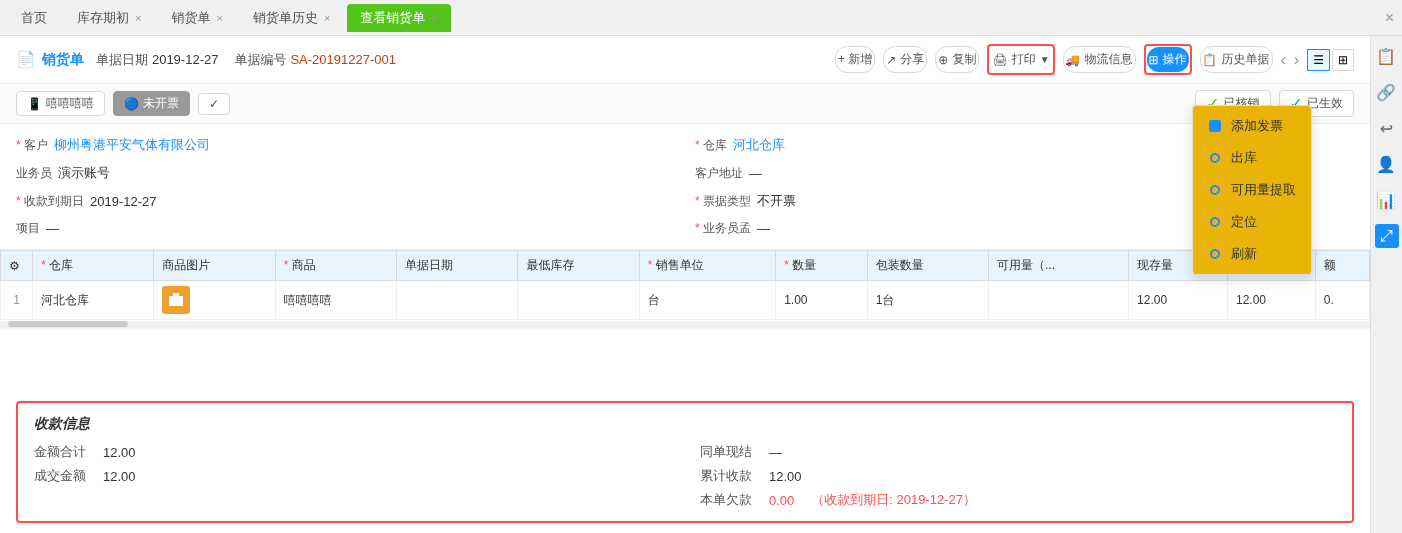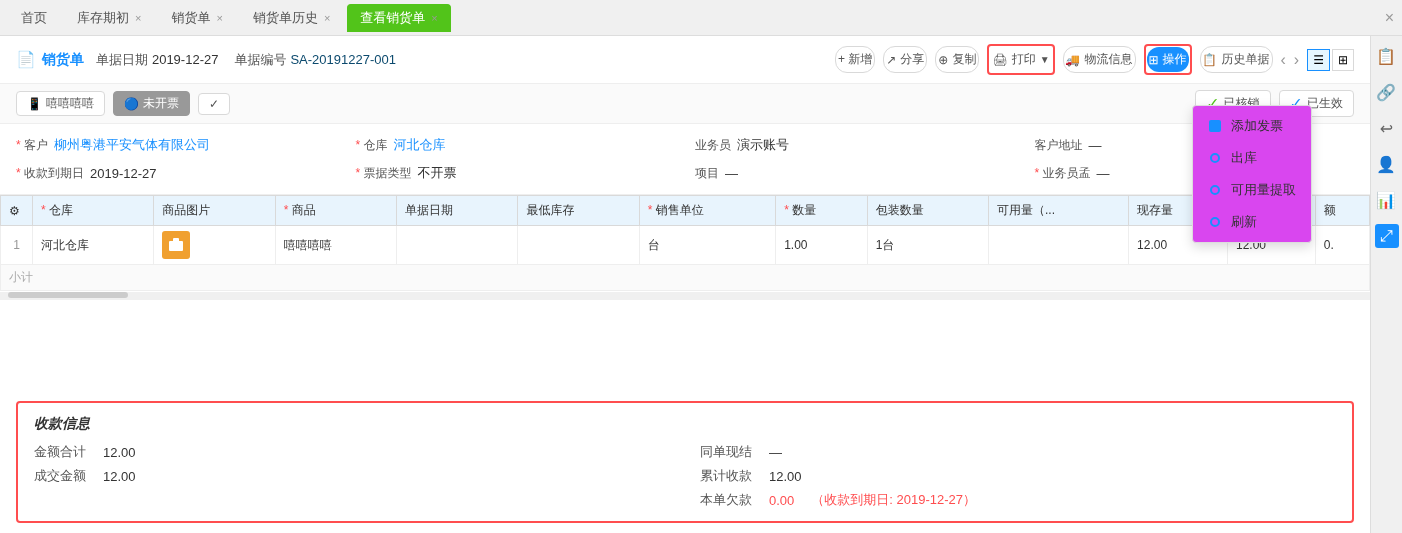--- a/index.html
+++ b/index.html
@@ -53,21 +53,21 @@
     }
     .toolbar-btn {
       display: flex; align-items: center; gap: 4px; padding: 3px 10px;
       border: 1px solid #d9d9d9; background: #fff; border-radius: 4px; cursor: pointer;
       font-size: 12px; color: #555;
     }
 
     
     .form-area {
       padding: 12px 16px; border-bottom: 1px solid #eee; display: grid;
-      grid-template-columns: 1fr 1fr 1fr 1fr; gap: 10px 20px; flex-shrink: 0;
+      grid-template-columns: 1fr 1fr; gap: 10px 20px; flex-shrink: 0;
     }
     .form-row { display: flex; align-items: center; gap: 6px; }
     .form-label { color: #555; font-size: 12px; white-space: nowrap; }
     .form-label.required::before { content: '* '; color: #ff4d4f; }
     .form-value { color: #333; font-size: 13px; }
     .form-value.blue { color: #1890ff; }
     .add-note-btn { color: #ff7a00; cursor: pointer; font-size: 12px; display: flex; align-items: center; gap: 2px; }
     .add-note-btn::before { content: '+'; font-weight: bold; }
 
     
@@ -101,21 +101,21 @@
     .right-sidebar {
       position: absolute; right: 0; top: 36px; width: 32px; background: #f0f0f0;
       border-left: 1px solid #ddd; display: flex; flex-direction: column; align-items: center;
       padding: 8px 0; gap: 12px; height: calc(533px - 36px);
     }
     .sidebar-icon { cursor: pointer; color: #666; font-size: 16px; width: 24px; height: 24px; display: flex; align-items: center; justify-content: center; }
     .sidebar-icon.active { background: #1890ff; color: #fff; border-radius: 3px; }
 
     
     .dropdown-menu {
-      position: absolute; top: 105px; right: 90px; background: #d946ef;
+      position: absolute; top: 105px; right: 90px; background: #eab308;
       border: 1px solid #ddd; border-radius: 4px; box-shadow: 0 4px 12px rgba(0,0,0,0.15);
       z-index: 100; min-width: 120px; padding: 4px 0;
     }
     .dropdown-item {
       display: flex; align-items: center; gap: 8px; padding: 7px 14px;
       cursor: pointer; font-size: 13px; color: #333;
     }
     .dropdown-item .di-icon { width: 16px; height: 16px; display: flex; align-items: center; justify-content: center; }
     .dropdown-item .square-icon { width: 12px; height: 12px; background: #1890ff; border-radius: 2px; }
     .dropdown-item .circle-icon { width: 10px; height: 10px; border-radius: 50%; border: 2px solid #1890ff; }
@@ -167,21 +167,21 @@
         <span style="font-size:16px;">📄</span>
         <span>销货单</span>
       </div>
       <div class="doc-meta">
         <span>
           <span>单据日期</span>
           <span style="color:#333;">2019-12-27</span>
         </span>
         <span>
           <span>单据编号</span>
-          <span style="color:#0c4a6e;">SA-20191227-001</span>
+          <span style="color:#c2410c;">SA-20191227-001</span>
         </span>
       </div>
       <div class="doc-actions">
         <button class="action-btn">
           <span>+ 新增</span>
         </button>
         <button class="action-btn">
           <span>↗</span>
           <span>分享</span>
         </button>
@@ -316,23 +316,20 @@
             <td></td>
             <td></td>
             <td>台</td>
             <td>1.00</td>
             <td>1台</td>
             <td></td>
             <td>12.00</td>
             <td>12.00</td>
             <td>0.</td>
           </tr>
-          <tr class="subtotal">
-            <td colspan="13" style="padding:4px 8px; color:#aaa; font-size:12px;">小计</td>
-          </tr>
         </tbody>
       </table>
 
       <div class="scrollbar-h">
         <div class="scrollbar-track"></div>
       </div>
     </div>
 
     <div class="payment-box">
       <div class="payment-title">收款信息</div>
@@ -392,17 +389,23 @@
     <div class="dropdown-item">
       <div class="di-icon">
           <div class="circle-icon"></div>
         </div>
       <span>可用量提取</span>
     </div>
     <div class="dropdown-item">
       <div class="di-icon">
           <div class="circle-icon"></div>
         </div>
+      <span>定位</span>
+    </div>
+    <div class="dropdown-item">
+      <div class="di-icon">
+          <div class="circle-icon"></div>
+        </div>
       <span>刷新</span>
     </div>
   </div>
 
 </div>
 
 </body></html>

